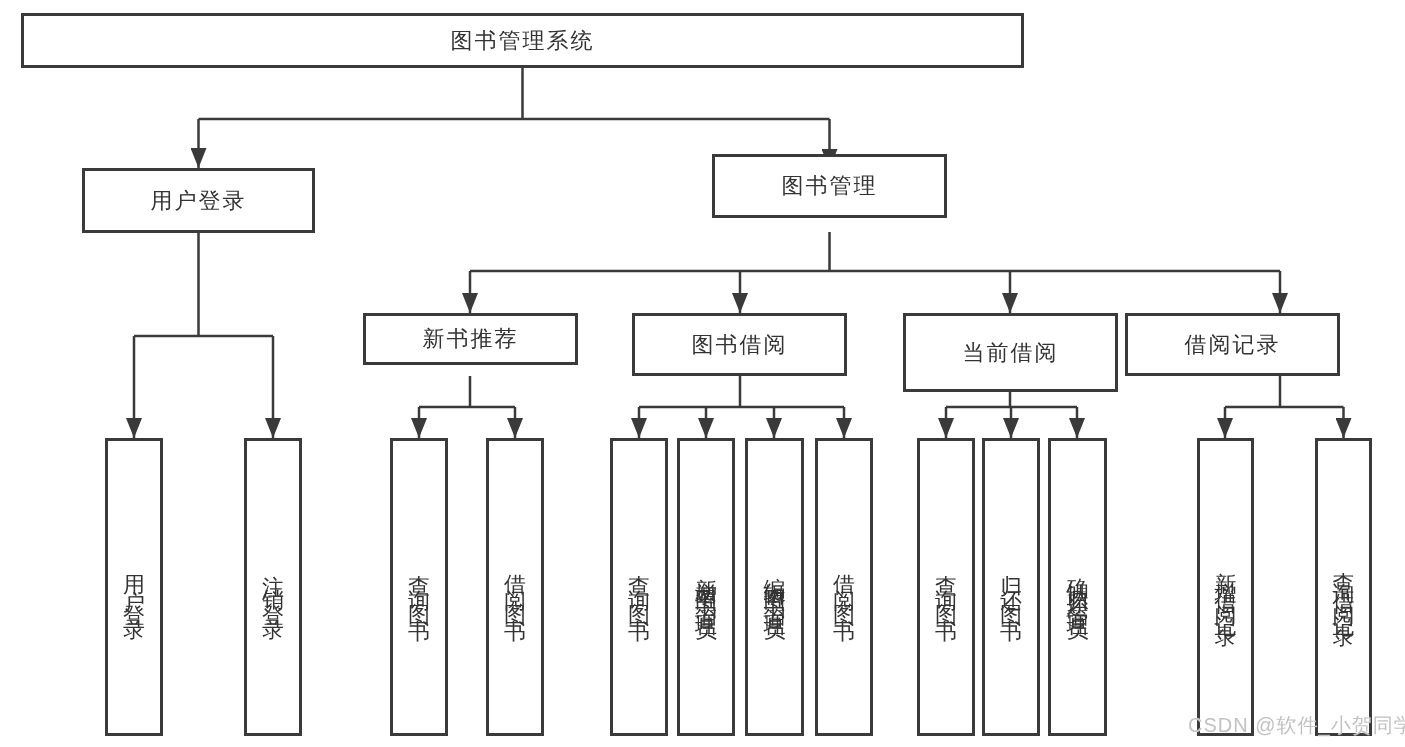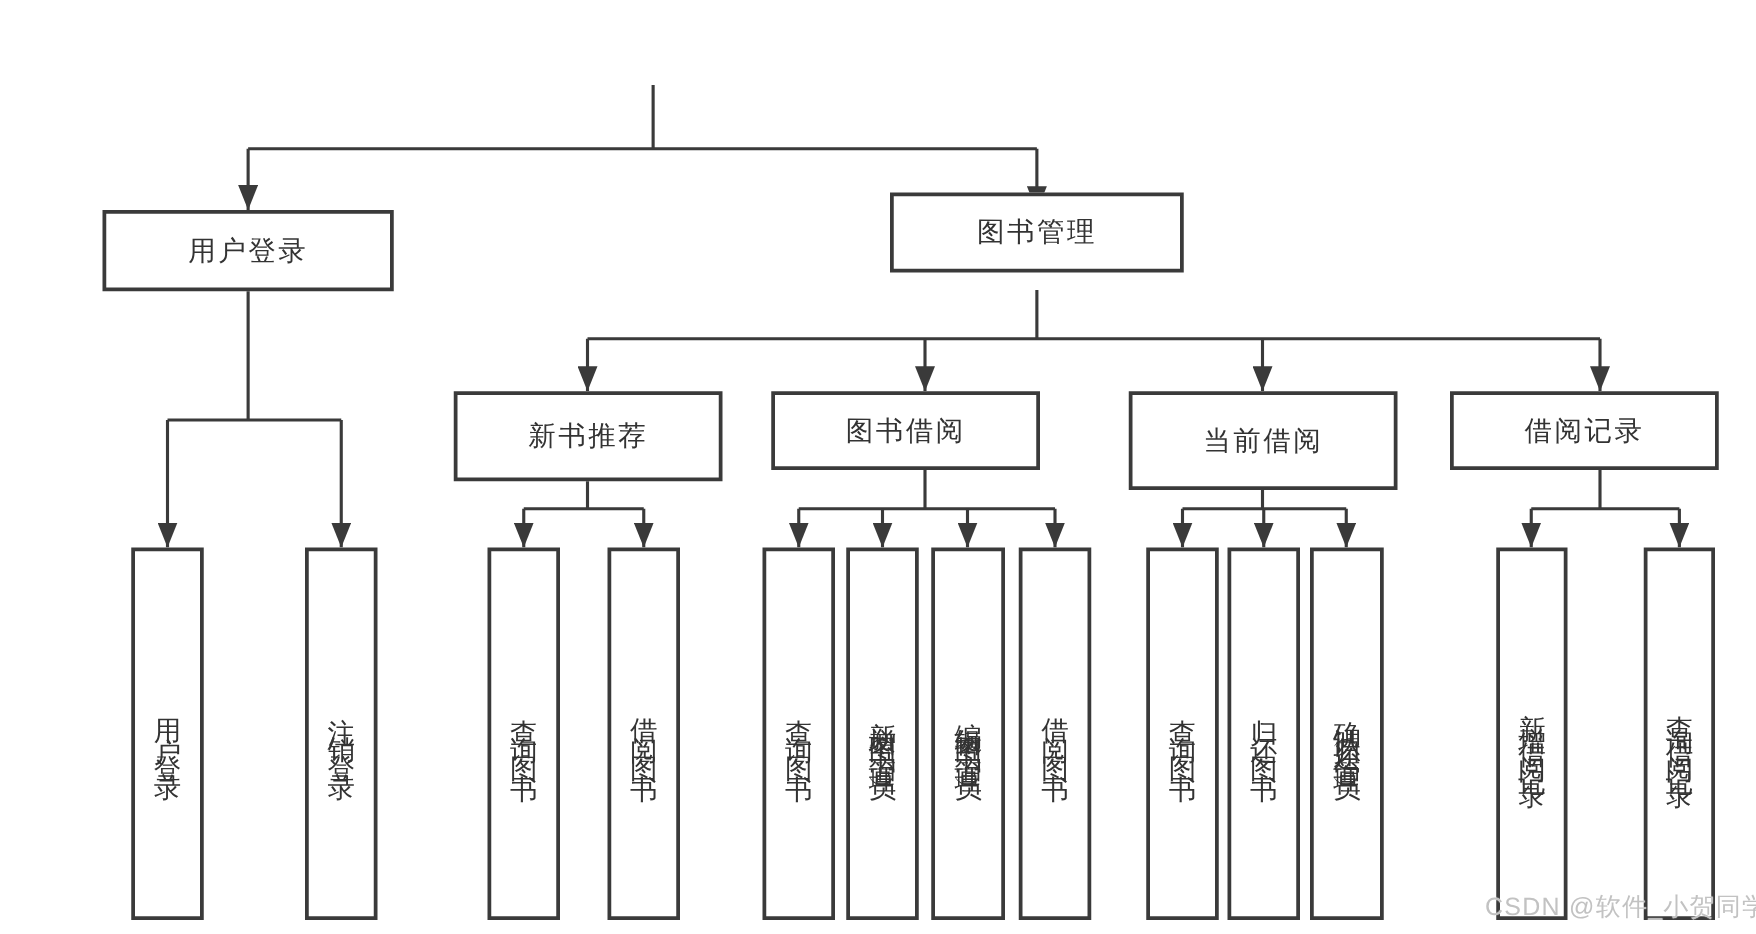--- a/index.html
+++ b/index.html
@@ -74,38 +74,41 @@
         <line x1="1077" y1="407" x2="1077" y2="438" marker-end="url(#ah)"></line>
       </g>
       <g>
         <path d="M1280 376 V407 M1225 407 H1343.5"></path>
         <line x1="1225" y1="407" x2="1225" y2="438" marker-end="url(#ah)"></line>
         <line x1="1343.5" y1="407" x2="1343.5" y2="438" marker-end="url(#ah)"></line>
       </g>
     </g>
   </svg>
 
+  <div class="box hbox" style="left:21px;top:13px;width:1003px;height:55px;">
+    <span class="label">图书管理系统</span>
+  </div>
 
   <div class="box hbox" style="left:82px;top:168px;width:233px;height:65px;">
     <span class="label">用户登录</span>
   </div>
   <div class="box hbox" style="left:712px;top:154px;width:235px;height:64px;">
     <span class="label">图书管理</span>
   </div>
 
-  <div class="box hbox" style="left:363px;top:313px;width:215px;height:72px;">
+  <div class="box hbox" style="left:363px;top:313px;width:215px;height:52px;">
     <span class="label">新书推荐</span>
   </div>
-  <div class="box hbox" style="left:617px;top:313px;width:215px;height:63px;text-align:right;">
+  <div class="box hbox" style="left:632px;top:313px;width:215px;height:63px;text-align:right;">
     <span class="label">图书借阅</span>
   </div>
   <div class="box hbox" style="left:903px;top:313px;width:215px;height:79px;">
     <span class="label">当前借阅</span>
   </div>
-  <div class="box hbox" style="left:1160px;top:313px;width:215px;height:63px;">
+  <div class="box hbox" style="left:1125px;top:313px;width:215px;height:63px;">
     <span class="label">借阅记录</span>
   </div>
 
   <div class="box leaf v4" style="left:105px;top:438px;width:58px;height:298px;">
     <span class="label">用户登录</span>
   </div>
   <div class="box leaf v4" style="left:244px;top:438px;width:58px;height:298px;">
     <span class="label">注销登录</span>
   </div>
 

